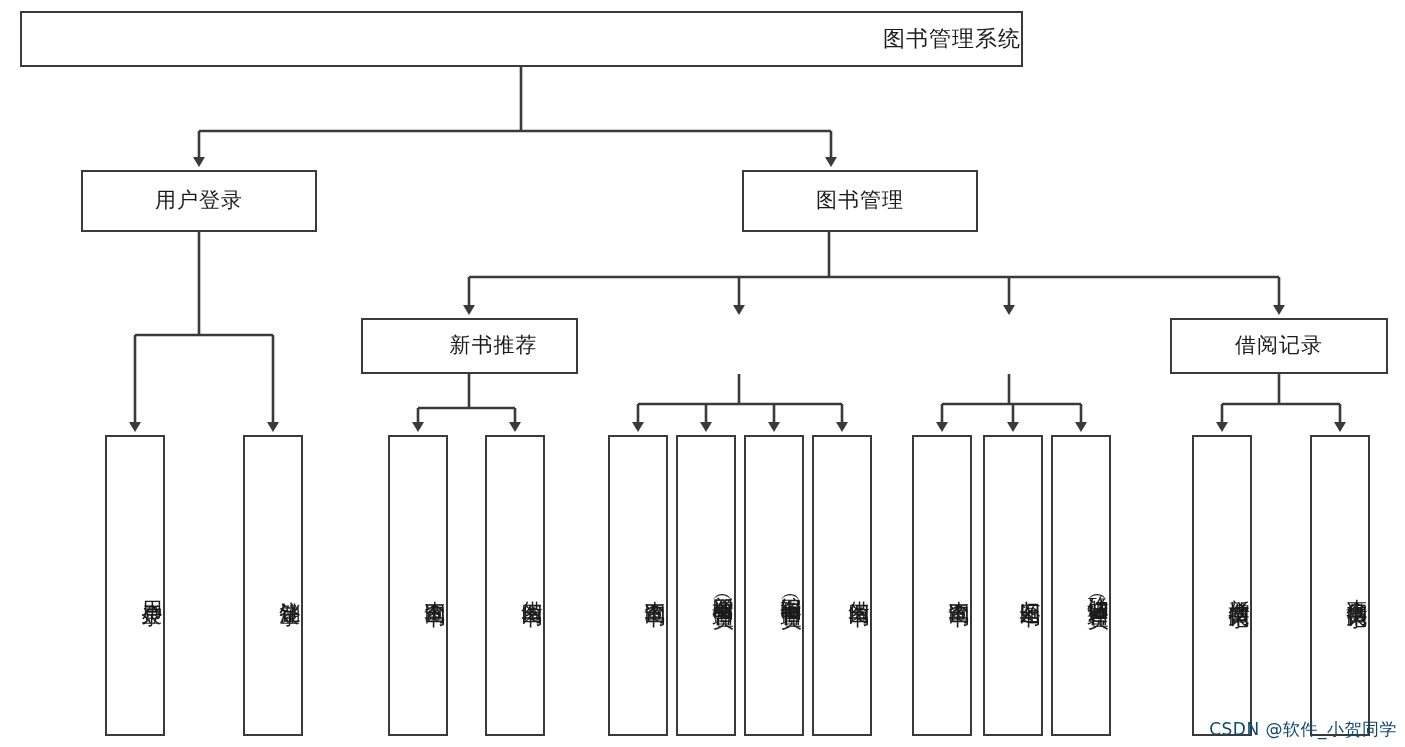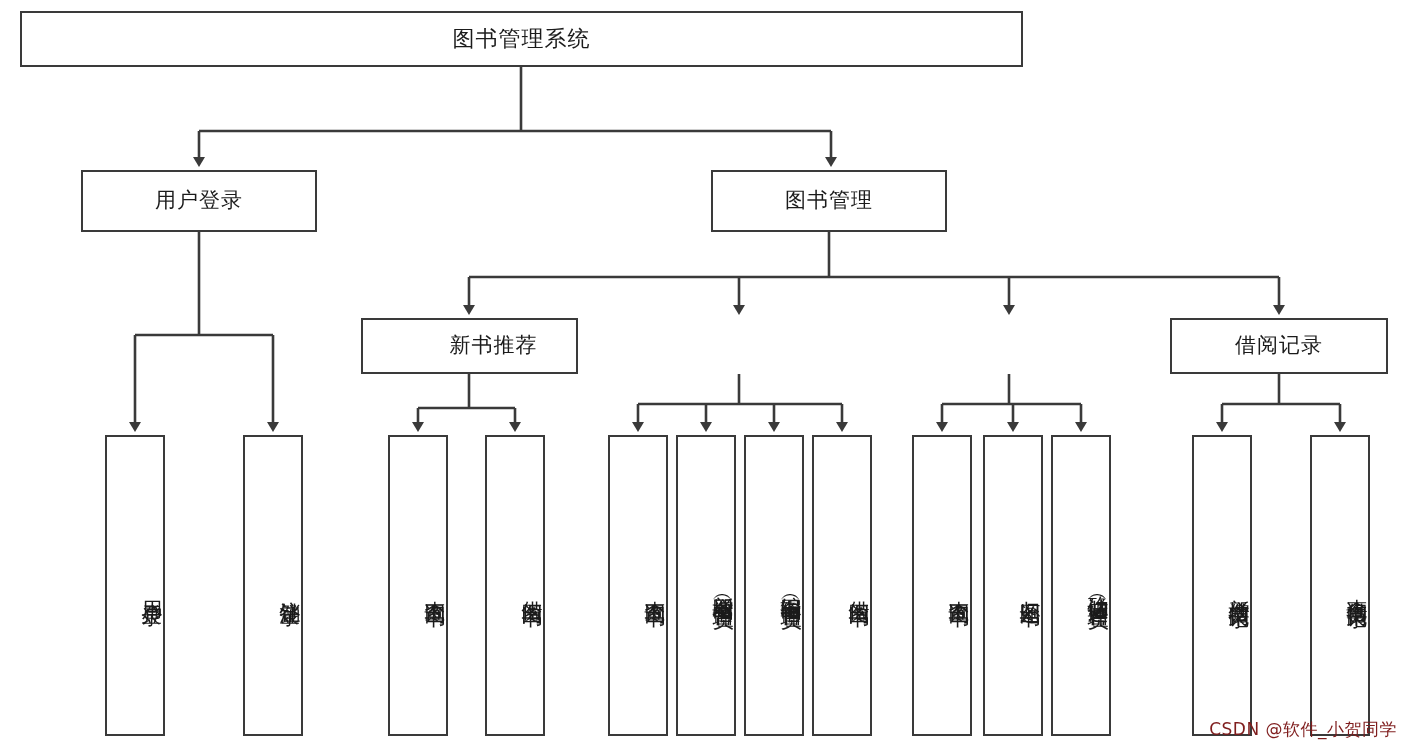--- a/index.html
+++ b/index.html
@@ -40,28 +40,28 @@
     align-items:flex-start;
     justify-content:center;
     padding-top:4px;
     text-align:center;
   }
   .node-v > span{
     writing-mode:vertical-rl;
     text-orientation:upright;
     display:block;
   }
-  #root-node{font-size:22px;}
+  #root-node{font-size:22px;justify-content:flex-end;}
 
   .watermark{
     position:absolute;
     right:8px;
     bottom:6px;
     font-size:17px;
-    color:#7f1d1d;
+    color:#0c4a6e;
     letter-spacing:0.5px;
     white-space:nowrap;
     z-index:5;
     font-family:"DejaVu Sans","Liberation Sans",sans-serif;
   }
 </style>
 </head>
 <body>
 
 <div id="canvas">
@@ -118,21 +118,21 @@
     </g>
   </svg>
 
   <div class="node node-h" id="root-node" style="left:20px;top:11px;width:1003px;height:56px;">
     <span>图书管理系统</span>
   </div>
 
   <div class="node node-h" style="left:81px;top:170px;width:236px;height:62px;">
     <span>用户登录</span>
   </div>
-  <div class="node node-h" style="left:711px;top:170px;width:236px;height:62px;">
+  <div class="node node-h" style="left:742px;top:170px;width:236px;height:62px;">
     <span>图书管理</span>
   </div>
 
   <div class="node node-h" style="left:361px;top:318px;width:217px;height:56px;padding-left:48px;">
     <span>新书推荐</span>
   </div>
   <div class="node node-h" style="left:1170px;top:318px;width:218px;height:56px;">
     <span>借阅记录</span>
   </div>
 

